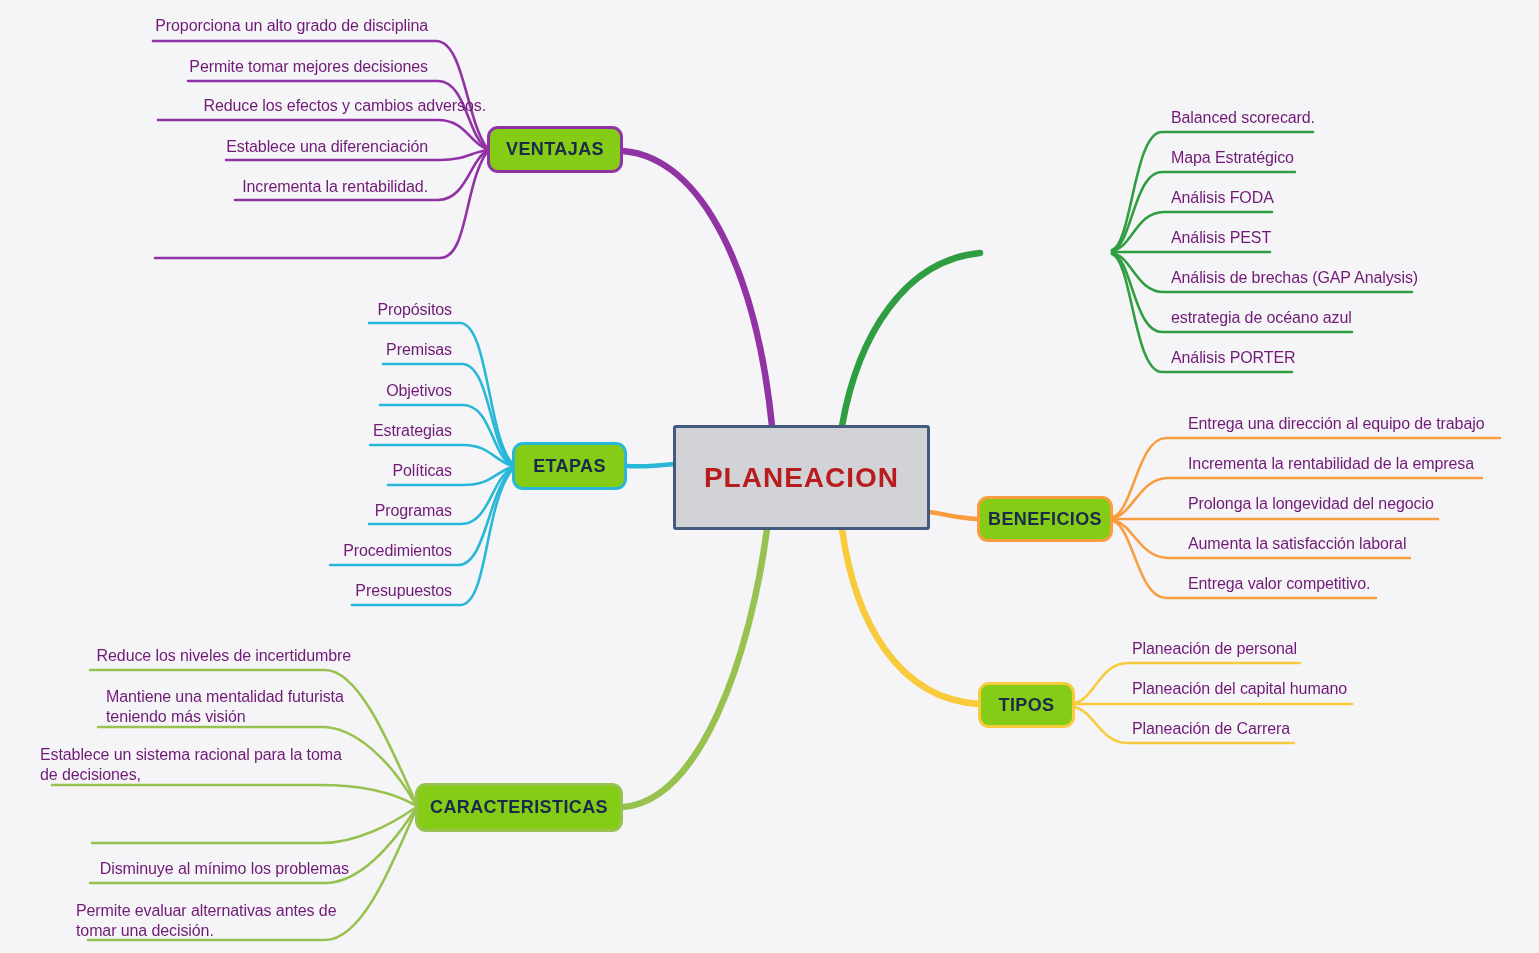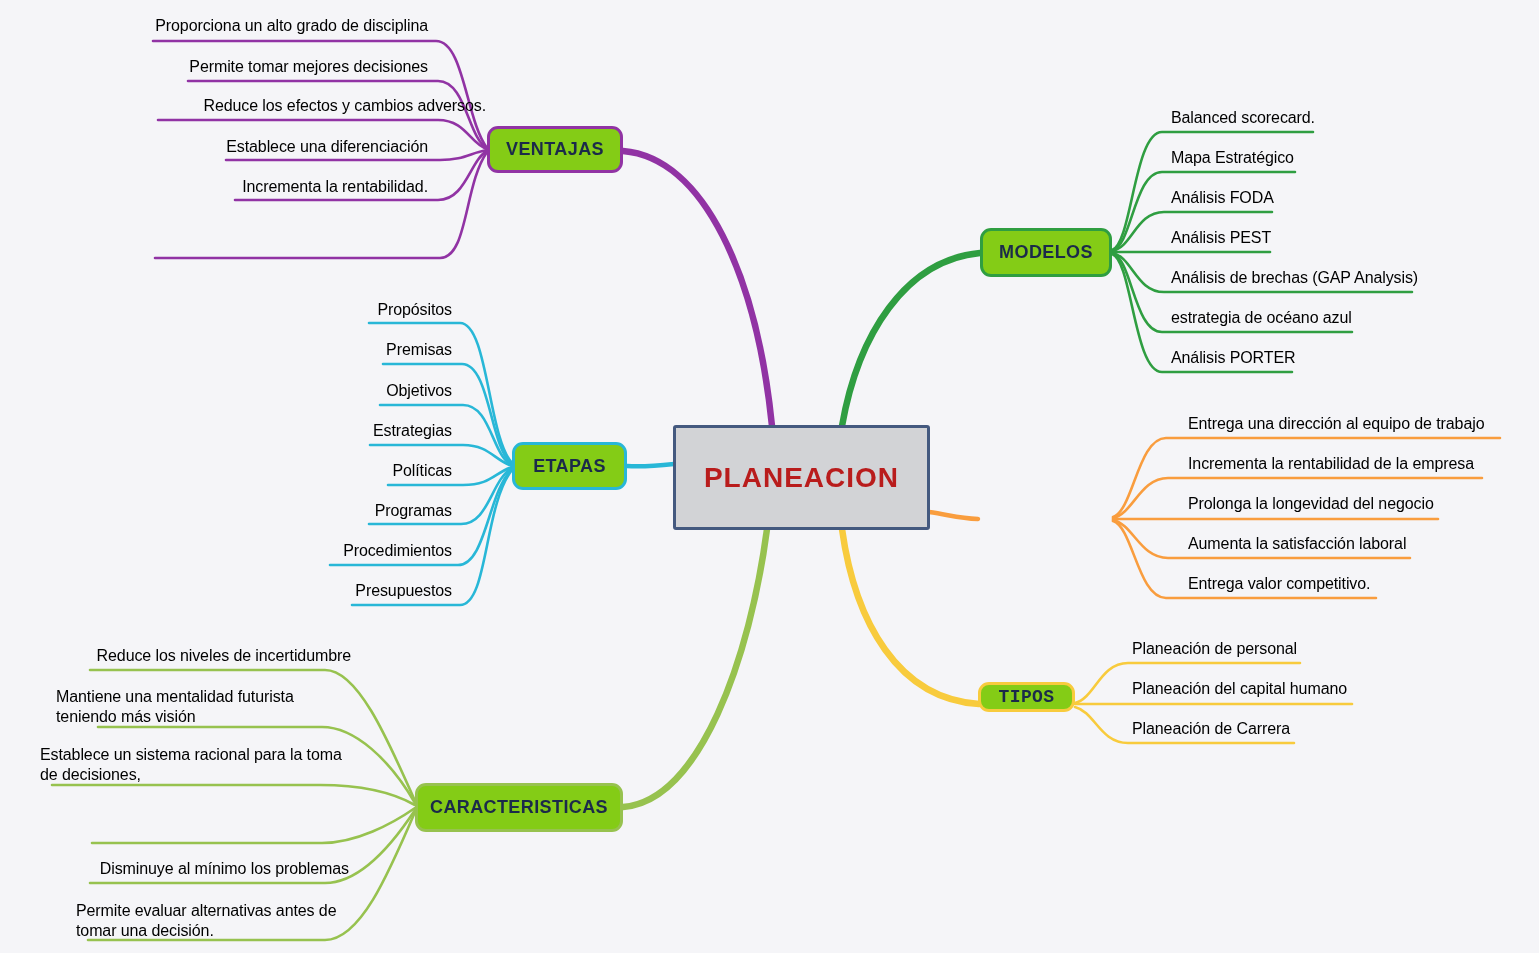--- a/index.html
+++ b/index.html
@@ -14,21 +14,21 @@
   .branch-lines .trunk{stroke-width:6.5px;}
   .branch-lines .trunk.thin{stroke-width:4.5px;}
   .g-ventajas{stroke:#9133a4;}
   .g-etapas{stroke:#28b7d7;}
   .g-caracteristicas{stroke:#97c24f;}
   .g-modelos{stroke:#2f9e41;}
   .g-beneficios{stroke:#f99d3e;}
   .g-tipos{stroke:#f8cb3d;}
 
   .leaf{
-    position:absolute;font-size:16px;line-height:20px;color:#000000;
+    position:absolute;font-size:16px;line-height:20px;color:#701a75;
     letter-spacing:-0.1px;
   }
   .nowrap{white-space:nowrap;}
   .leaf.multiline{text-align:left;}
 
   .node{
     position:absolute;background:#84cc16;border:3.5px solid;border-radius:11px;
     display:flex;align-items:center;justify-content:center;
     font-weight:bold;font-size:18px;color:#1b2a4a;letter-spacing:0.4px;
     box-sizing:border-box;
@@ -124,21 +124,21 @@
   <div class="leaf nowrap" style="top:300px;right:1087px;">Propósitos</div>
   <div class="leaf nowrap" style="top:340px;right:1087px;">Premisas</div>
   <div class="leaf nowrap" style="top:381px;right:1087px;">Objetivos</div>
   <div class="leaf nowrap" style="top:421px;right:1087px;">Estrategias</div>
   <div class="leaf nowrap" style="top:461px;right:1087px;">Políticas</div>
   <div class="leaf nowrap" style="top:501px;right:1087px;">Programas</div>
   <div class="leaf nowrap" style="top:541px;right:1087px;">Procedimientos</div>
   <div class="leaf nowrap" style="top:581px;right:1087px;">Presupuestos</div>
 
   <div class="leaf nowrap" style="top:646px;right:1188px;">Reduce los niveles de incertidumbre</div>
-  <div class="leaf multiline" style="top:687px;right:1221px;width:262px;">Mantiene una mentalidad futurista teniendo más visión</div>
+  <div class="leaf multiline" style="top:687px;right:1171px;width:262px;">Mantiene una mentalidad futurista teniendo más visión</div>
   <div class="leaf multiline" style="top:745px;right:1177px;width:322px;">Establece un sistema racional para la toma de decisiones,</div>
   <div class="leaf nowrap" style="top:859px;right:1190px;">Disminuye al mínimo los problemas</div>
   <div class="leaf multiline" style="top:901px;right:1183px;width:280px;">Permite evaluar alternativas antes de tomar una decisión.</div>
 
   <div class="leaf nowrap" style="top:108px;left:1171px;">Balanced scorecard.</div>
   <div class="leaf nowrap" style="top:148px;left:1171px;">Mapa Estratégico</div>
   <div class="leaf nowrap" style="top:188px;left:1171px;">Análisis FODA</div>
   <div class="leaf nowrap" style="top:228px;left:1171px;">Análisis PEST</div>
   <div class="leaf nowrap" style="top:268px;left:1171px;">Análisis de brechas (GAP Analysis)</div>
   <div class="leaf nowrap" style="top:308px;left:1171px;">estrategia de océano azul</div>
@@ -150,20 +150,20 @@
   <div class="leaf nowrap" style="top:534px;left:1188px;">Aumenta la satisfacción laboral</div>
   <div class="leaf nowrap" style="top:574px;left:1188px;">Entrega valor competitivo.</div>
 
   <div class="leaf nowrap" style="top:639px;left:1132px;">Planeación de personal</div>
   <div class="leaf nowrap" style="top:679px;left:1132px;">Planeación del capital humano</div>
   <div class="leaf nowrap" style="top:719px;left:1132px;">Planeación de Carrera</div>
 
   <div class="node b-ventajas" style="left:487px;top:126px;width:136px;height:47px;">VENTAJAS</div>
   <div class="node b-etapas" style="left:512px;top:442px;width:115px;height:48px;">ETAPAS</div>
   <div class="node b-caracteristicas" style="left:415px;top:783px;width:208px;height:49px;">CARACTERISTICAS</div>
-  <div class="node b-modelos" style="left:980px;top:228px;width:132px;height:49px;">MODELOS</div>
-  <div class="node b-tipos" style="left:978px;top:682px;width:97px;height:30px;font-family:Liberation Mono, monospace;">TIPOS</div>
+  <div class="node b-beneficios" style="left:977px;top:496px;width:136px;height:46px;">BENEFICIOS</div>
+  <div class="node b-tipos" style="left:978px;top:682px;width:97px;height:46px;">TIPOS</div>
 
   <div class="center-node">
     <span>PLANEACION</span>
   </div>
 
 </div>
 
 </body></html>

